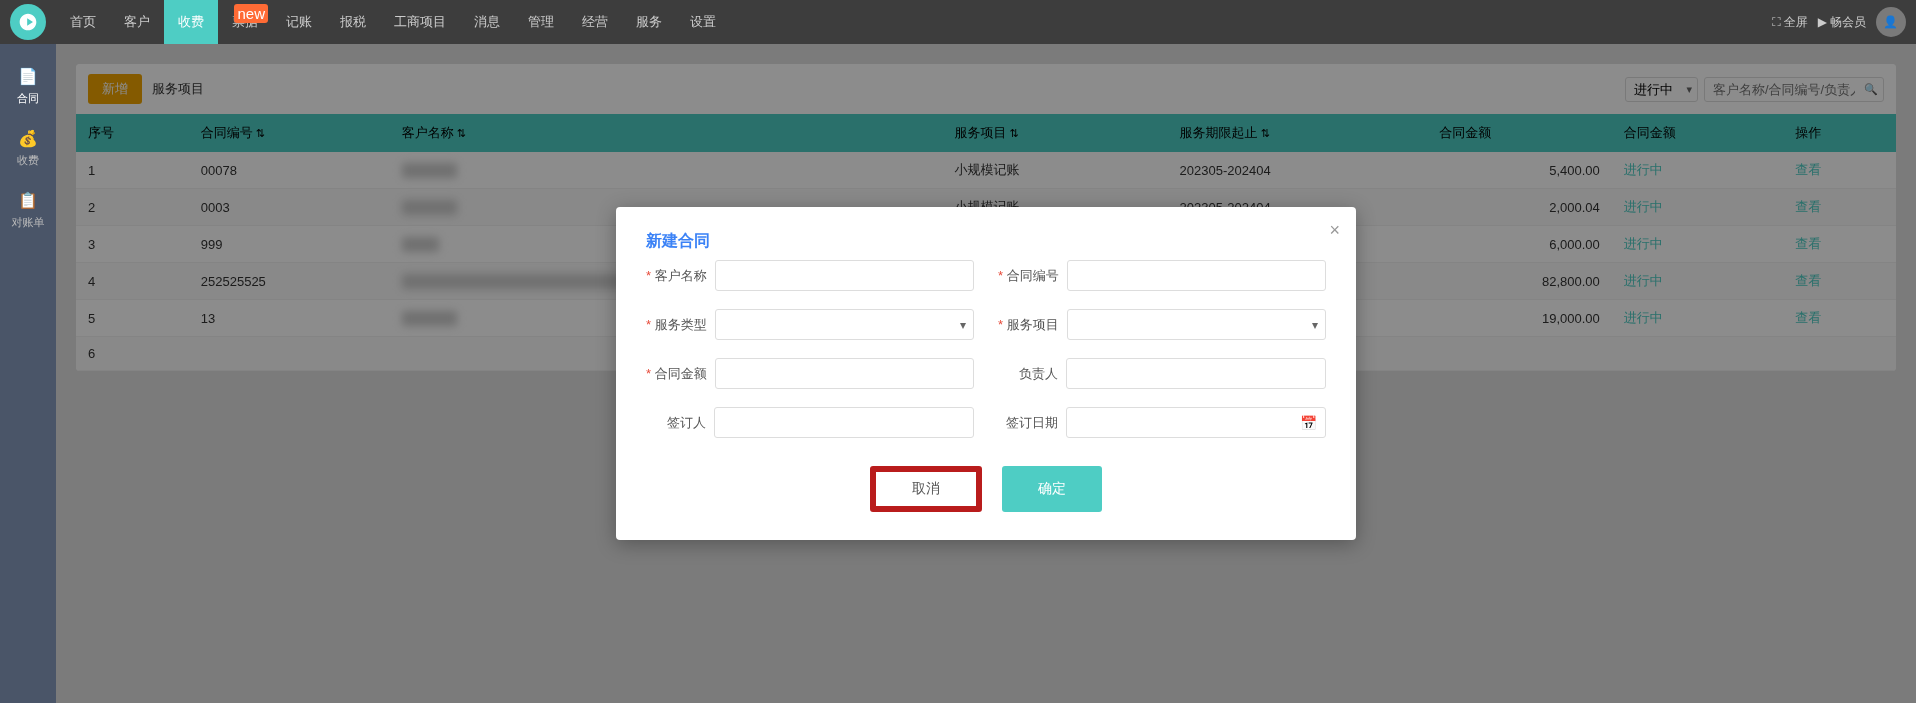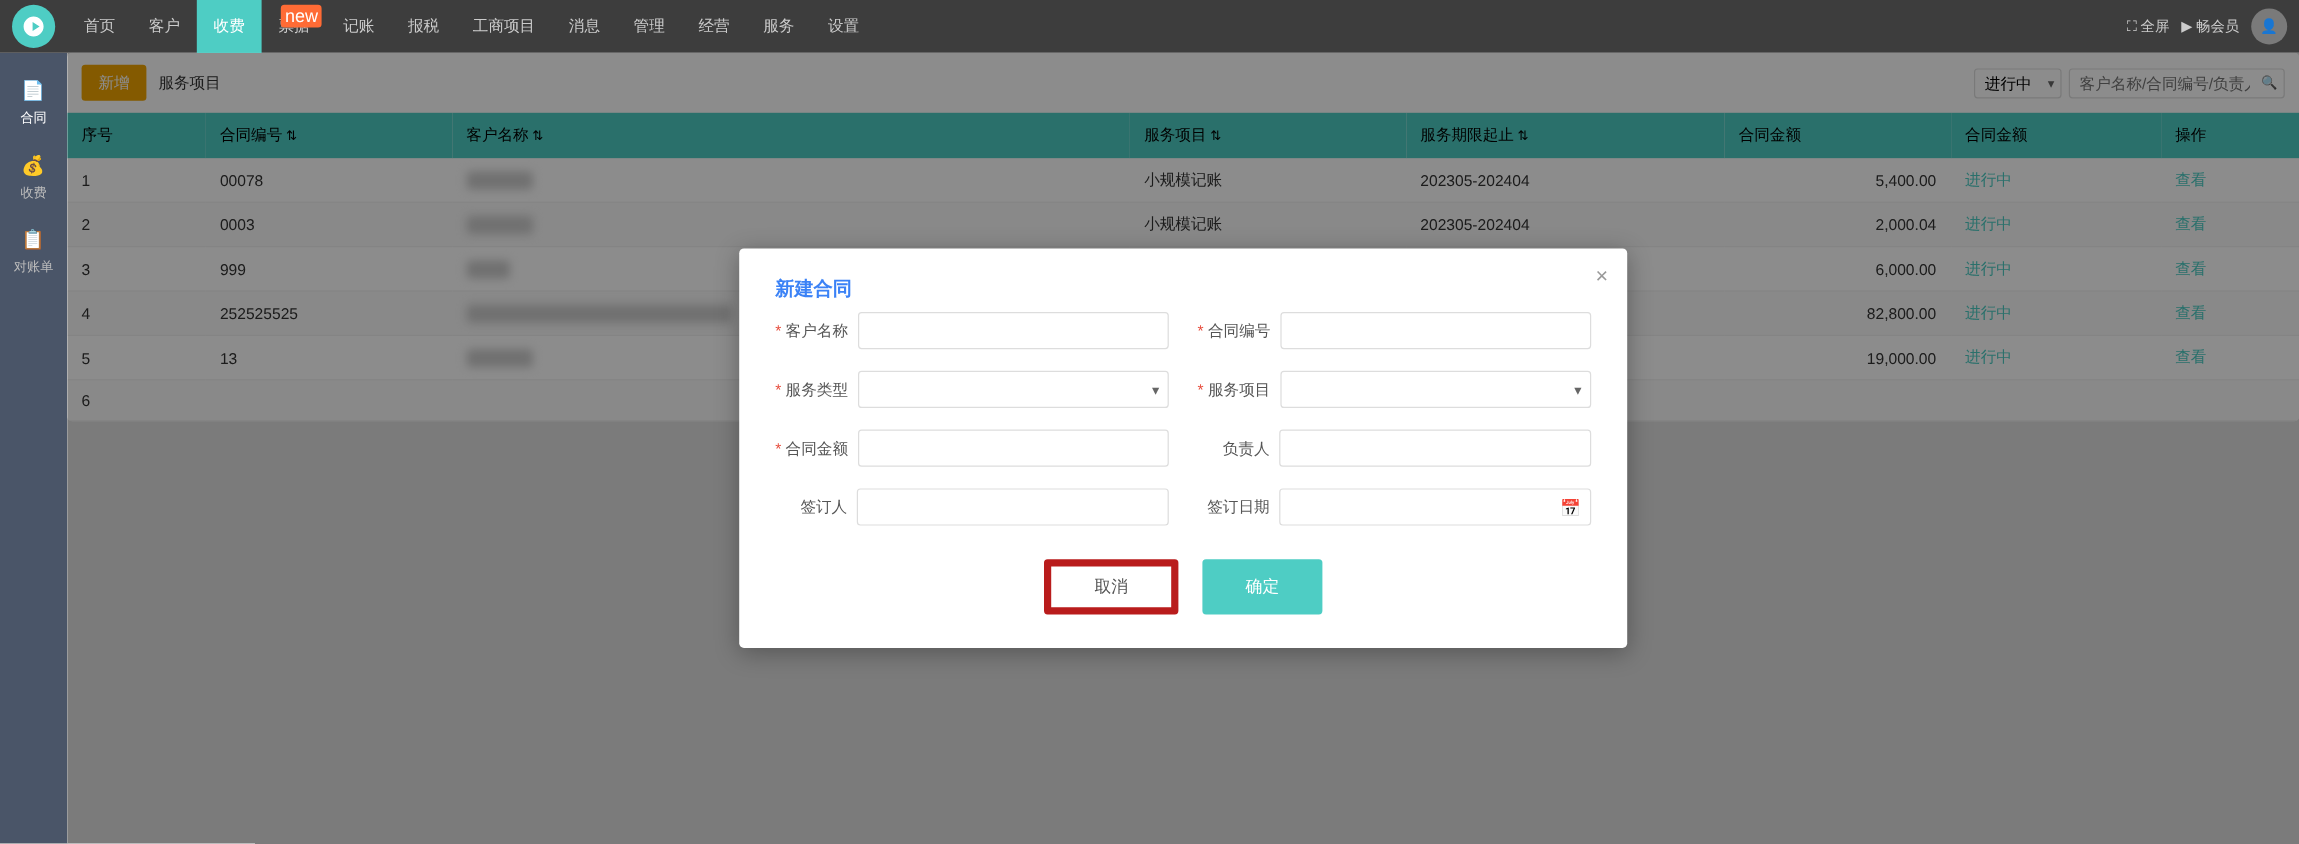--- a/index.html
+++ b/index.html
@@ -110,20 +110,21 @@
       display: flex;
       align-items: center;
       justify-content: center;
       font-size: 16px;
     }
 
     
     .content {
       flex: 1;
       background: #e0e0e0;
+      padding: 20px;
       overflow: auto;
       position: relative;
     }
 
     
     .contract-panel {
       background: #fff;
       border-radius: 4px;
       overflow: hidden;
     }

